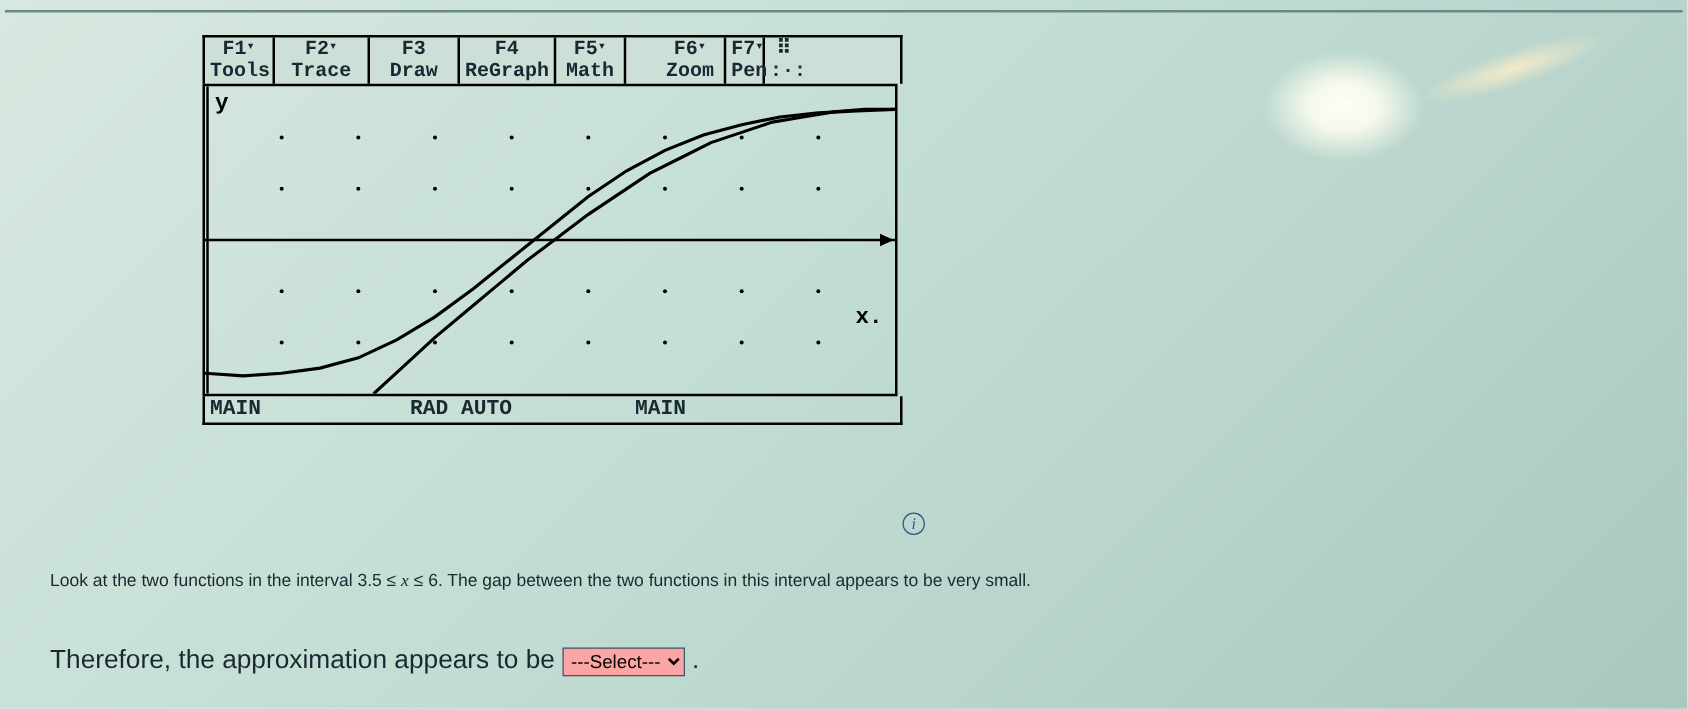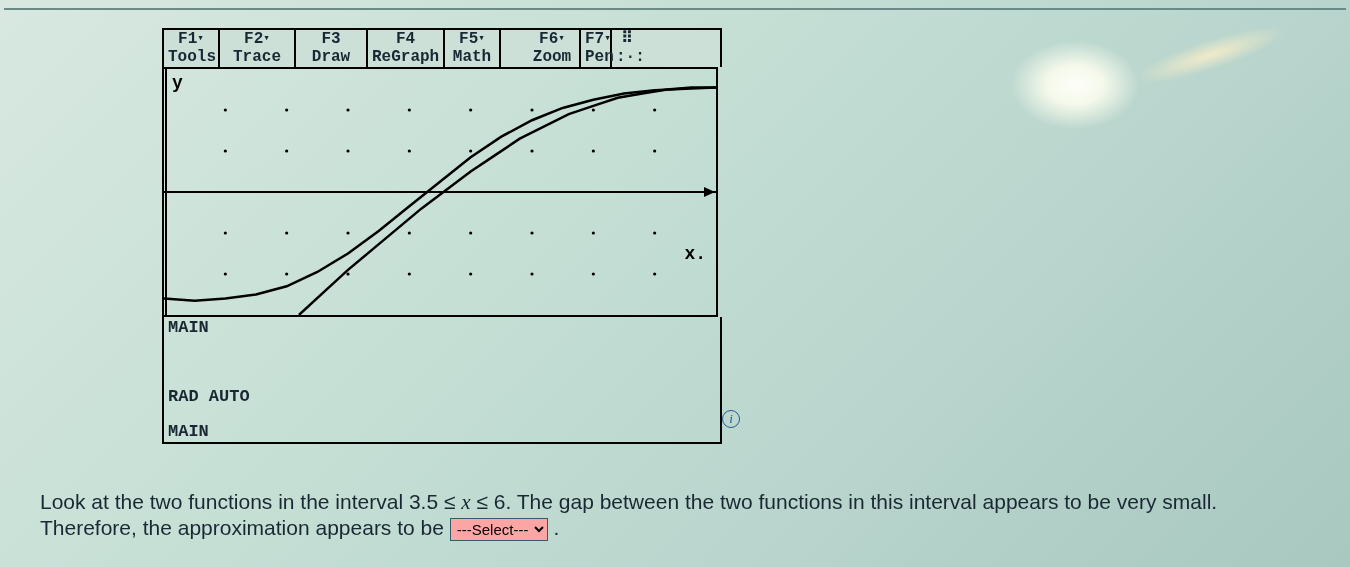--- a/index.html
+++ b/index.html
@@ -76,44 +76,43 @@
   .status {
     display:flex;
     border: 2px solid #000;
     border-top: none;
     font-family: 'Courier New', monospace;
     font-weight: bold;
     font-size: 17px;
     padding: 1px 4px;
     width: 560px;
     justify-content: flex-start;
-    gap: 16px;
-    flex-direction: column;
+    gap: 0;
   }
   .status span:nth-child(1){ width: 160px;}
-  .status span:nth-child(2){ width: 180px; margin-top: 34px;}
+  .status span:nth-child(2){ width: 180px;}
   .info-icon {
     position: absolute;
     left: 722px;
     top: 410px;
     width: 18px; height: 18px;
     border: 1.5px solid #2a5a8a;
     border-radius: 50%;
     color: #2a5a8a;
     font-style: italic;
     font-family: 'Times New Roman', serif;
     font-size: 13px;
     text-align: center;
     line-height: 16px;
   }
   .desc1 {
     position: absolute;
     left: 40px;
-    top: 490px;
-    font-size: 21px;
+    top: 456px;
+    font-size: 14px;
     color: #1a2833;
   }
   .desc1 em, .desc2 em { font-style: italic; font-family: 'Times New Roman', serif; }
   .desc2 {
     position: absolute;
     left: 40px;
     top: 516px;
     font-size: 21px;
     color: #1a2833;
   }

